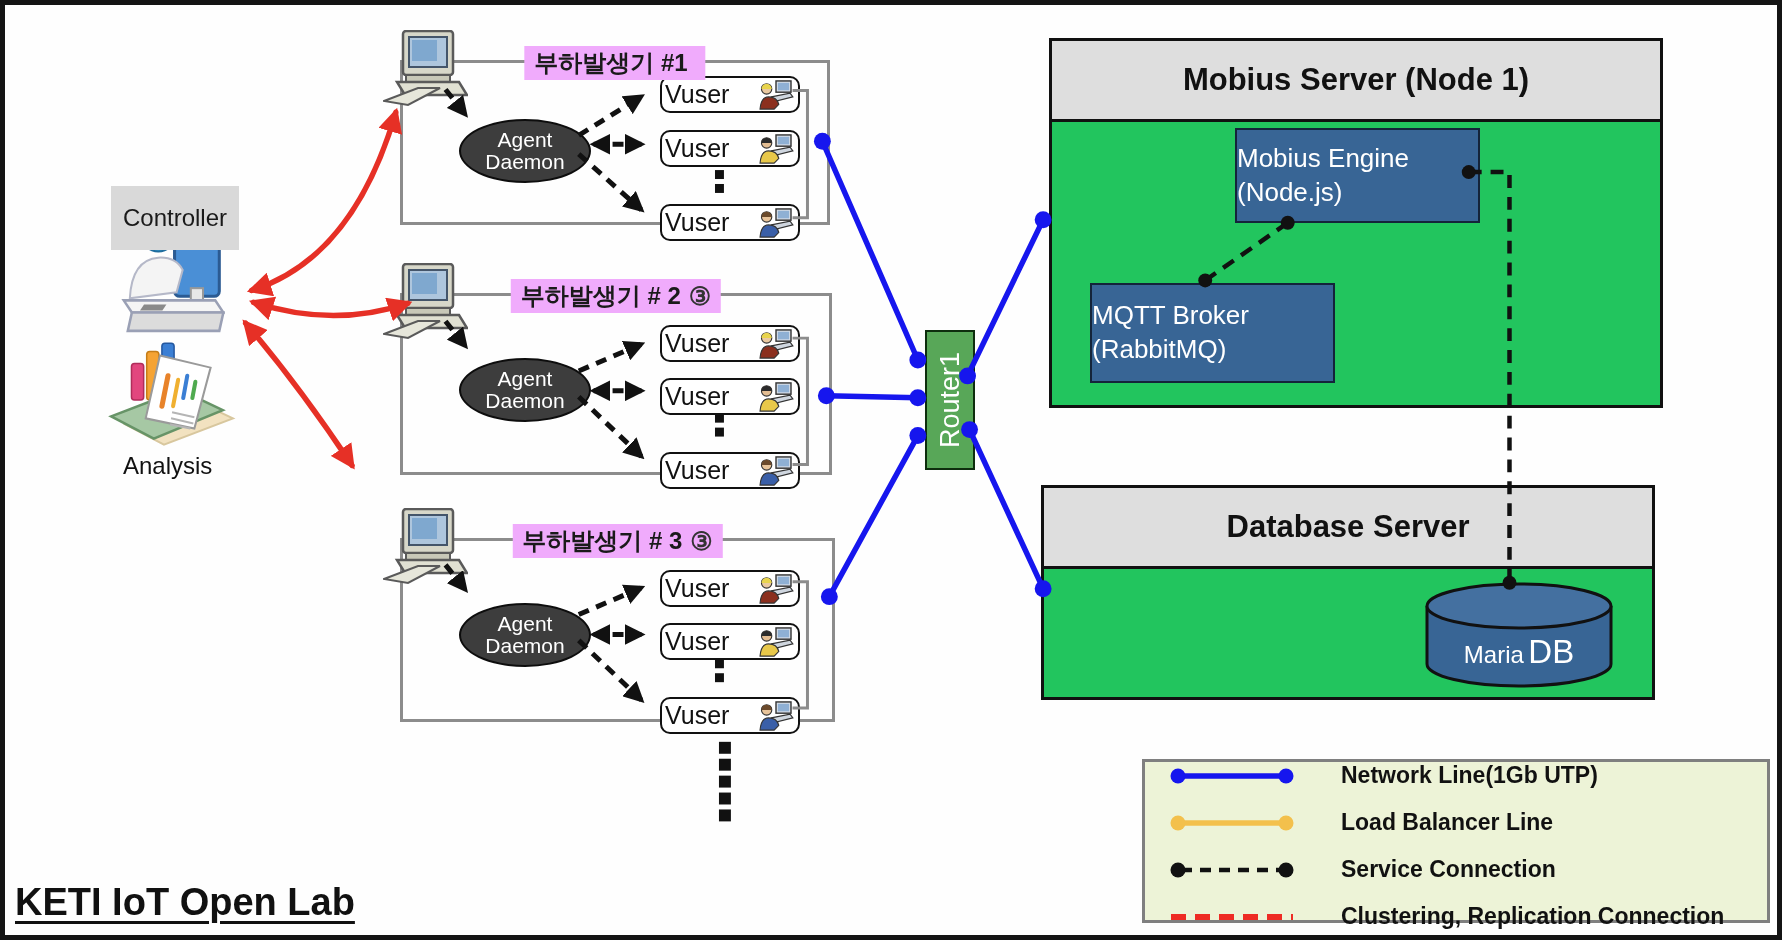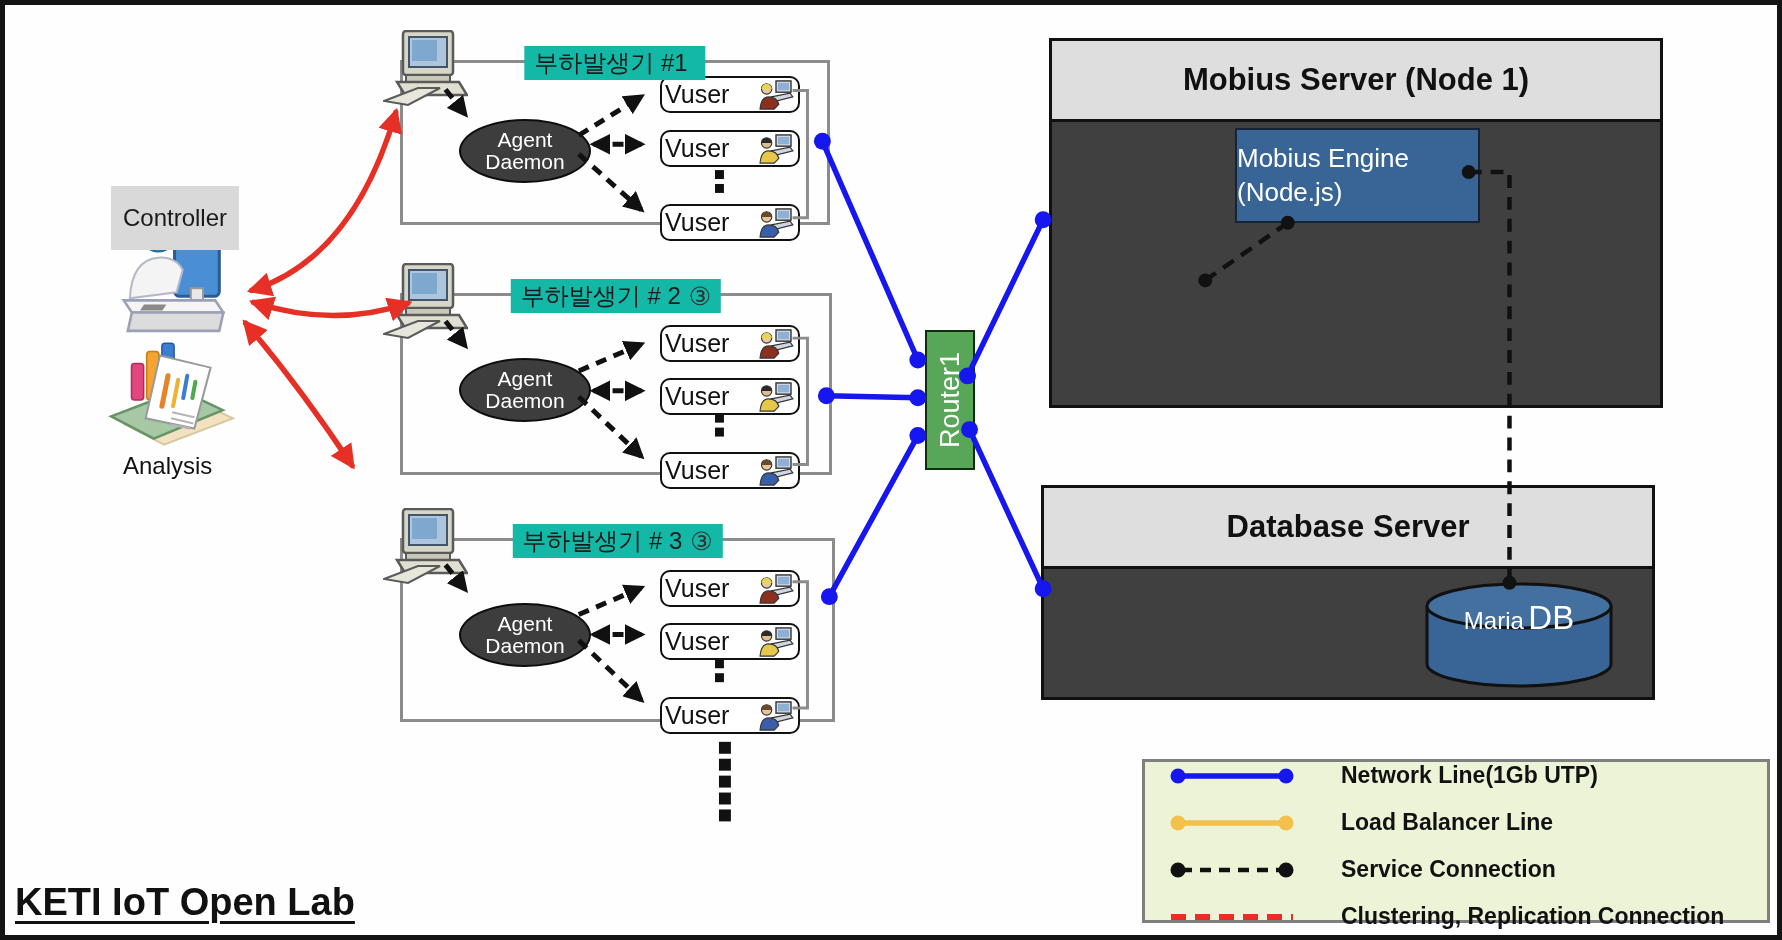--- a/index.html
+++ b/index.html
@@ -2,35 +2,35 @@
 <html><head>
 <meta charset="utf-8">
 <style>
   html,body{margin:0;padding:0;background:#ffffff;font-family:"Liberation Sans",sans-serif;}
   #canvas{position:relative;width:1782px;height:940px;box-sizing:border-box;
           border:5px solid #141414;background:#fefefe;overflow:hidden;}
   .abs{position:absolute;}
   
   .gen-box{position:absolute;border:3px solid #8c8c8c;box-sizing:border-box;background:transparent;}
   .gen-title{position:absolute;top:-17px;left:50%;transform:translateX(-50%);
-             background:#14b8a6;padding:1px 10px;font-size:24px;color:#1a1a1a;
-             white-space:nowrap;display:flex;align-items:center;gap:8px;z-index:3;}
+             background:#f0abfc;padding:1px 10px;font-size:24px;color:#1a1a1a;
+             white-space:nowrap;display:flex;align-items:center;gap:8px;z-index:3;font-weight:bold;}
   .gen-badge{font-size:25px;color:#333;}
   .agent{position:absolute;left:56px;width:128px;height:60px;border-radius:50%;
          background:#3d3d3d;border:2px solid #0d0d0d;color:#fff;display:flex;
          flex-direction:column;align-items:center;justify-content:center;
          font-size:21px;line-height:1.05;z-index:2;}
   .vuser{position:absolute;left:257px;width:140px;height:37px;background:#fff;
          border:2.5px solid #111;border-radius:10px;box-sizing:border-box;
          display:flex;align-items:center;padding-left:3px;gap:6px;
          font-size:25px;color:#111;z-index:2;}
   .vuser svg{margin-left:auto;margin-right:4px;flex:none;}
   .pc-icon{position:absolute;left:-20px;top:-33px;z-index:3;}
   
-  .server-box{position:absolute;border:3px solid #111;background:#404040;box-sizing:border-box;}
+  .server-box{position:absolute;border:3px solid #111;background:#22c55e;box-sizing:border-box;}
   .server-head{height:78px;background:#dedede;border-bottom:3px solid #111;display:flex;
                align-items:center;justify-content:center;font-size:31px;font-weight:600;color:#111;}
   .node-box{position:absolute;background:#386595;border:2px solid #14243a;color:#fff;
             display:flex;flex-direction:column;align-items:flex-start;justify-content:center;
             font-size:26px;line-height:1.3;box-sizing:border-box;z-index:3;}
   
   #router{position:absolute;left:920px;top:325px;width:50px;height:140px;background:#58a758;
           border:2.5px solid #0e2e0e;box-sizing:border-box;z-index:3;}
   #router span{position:absolute;left:50%;top:50%;transform:translate(-50%,-50%) rotate(-90deg);
                color:#fff;font-size:27px;white-space:nowrap;}
@@ -41,21 +41,21 @@
   .legend-row{display:flex;align-items:center;height:25%;}
   .legend-row svg{margin-left:22px;flex:none;}
   .legend-label{margin-left:44px;font-size:23px;font-weight:bold;color:#111;white-space:nowrap;}
   
   #controller-label{position:absolute;left:106px;top:181px;background:#d9d9d9;
                     padding:18px 12px;font-size:24px;color:#1a1a1a;z-index:3;}
   #analysis-label{position:absolute;left:118px;top:447px;font-size:24px;color:#111;z-index:3;}
   #footer-title{position:absolute;left:10px;top:876px;font-size:38px;font-weight:bold;color:#111;
                 text-decoration:underline;text-decoration-thickness:3px;text-underline-offset:6px;z-index:3;}
   #overlay{position:absolute;inset:0;pointer-events:none;z-index:6;}
-  #cyl-text{position:absolute;left:1419px;top:594px;width:190px;text-align:center;color:#fff;z-index:4;}
+  #cyl-text{position:absolute;left:1419px;top:628px;width:190px;text-align:center;color:#fff;z-index:4;}
   #cyl-text .sm{font-size:24px;} #cyl-text .lg{font-size:33px;}
 </style>
 </head>
 <body>
 
 <div id="canvas">
 
   <svg width="0" height="0" style="position:absolute">
     <defs>
       <symbol id="pcIcon" viewBox="0 0 85 90">
@@ -220,20 +220,24 @@
     <span>Router1</span>
   </div>
 
   <div class="server-box" style="left:1044px;top:33px;width:614px;height:370px">
     <div class="server-head">Mobius Server (Node 1)</div>
   </div>
   <div class="node-box" style="left:1230px;top:123px;width:245px;height:95px">
     <span>Mobius Engine</span>
     <span>(Node.js)</span>
   </div>
+  <div class="node-box" style="left:1085px;top:278px;width:245px;height:100px">
+    <span>MQTT Broker</span>
+    <span>(RabbitMQ)</span>
+  </div>
 
   <div class="server-box" style="left:1036px;top:480px;width:614px;height:215px">
     <div class="server-head">Database Server</div>
   </div>
   <svg class="abs" style="left:1419px;top:575px;z-index:3" width="190" height="112" viewBox="0 0 190 112">
     <path d="M3 26 v58 a92 22 0 0 0 184 0 v-58" fill="#386595" stroke="#111" stroke-width="3"></path>
     <ellipse cx="95" cy="26" rx="92" ry="22" fill="#4470a0" stroke="#111" stroke-width="3"></ellipse>
   </svg>
   <div id="cyl-text">
     <span class="sm">Maria</span>

